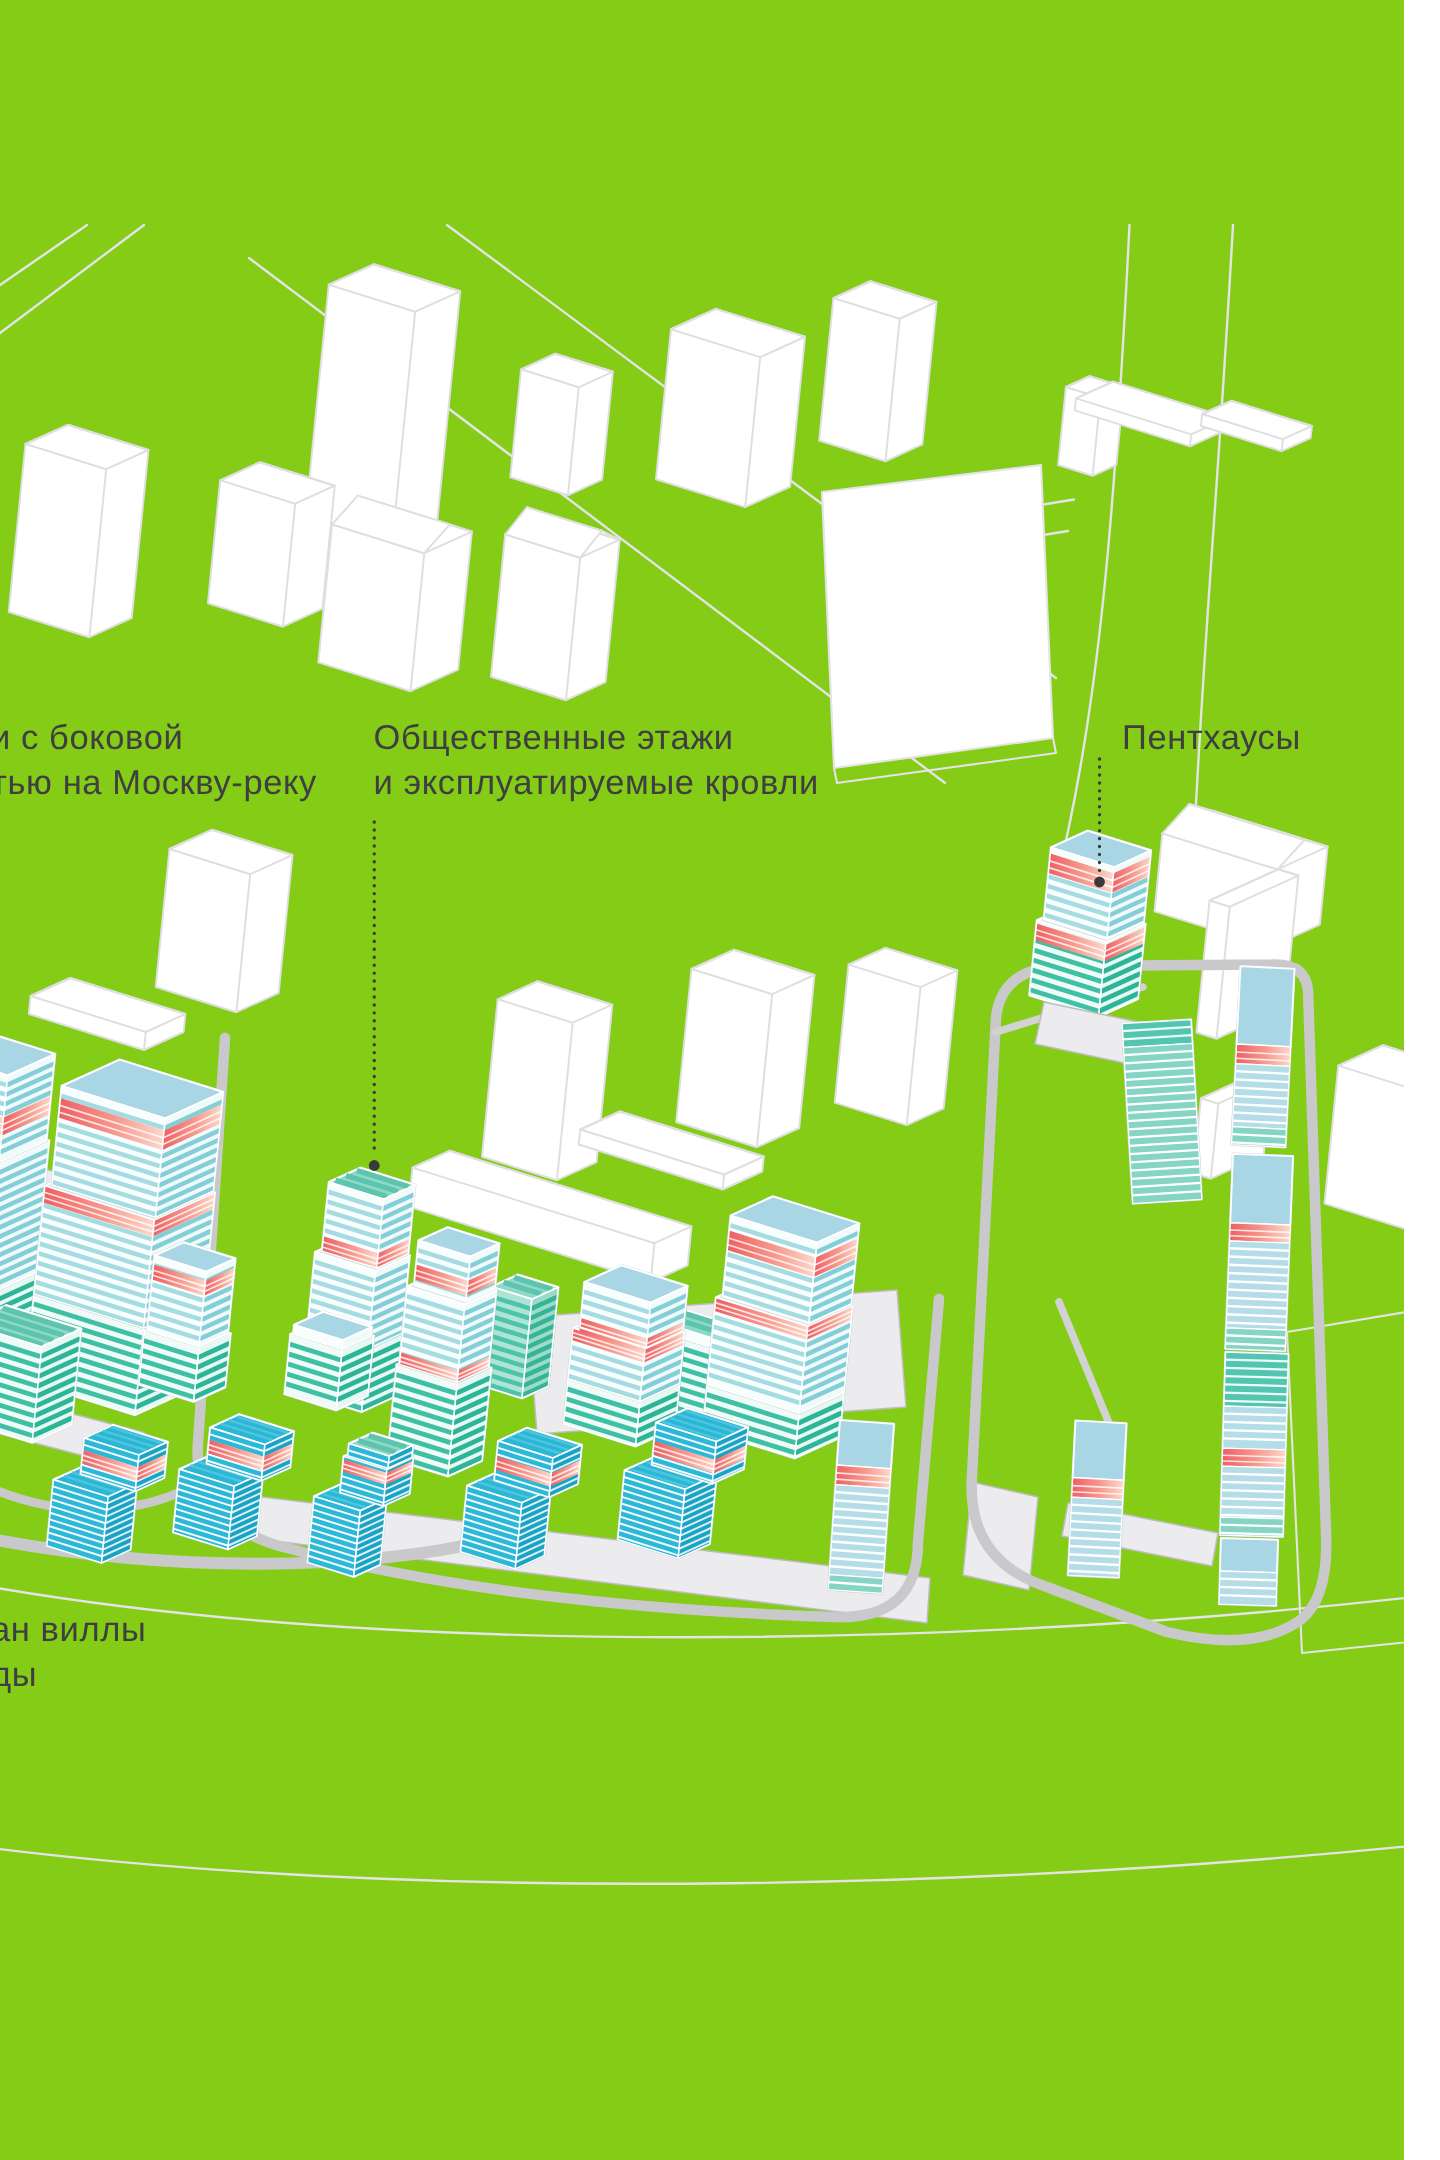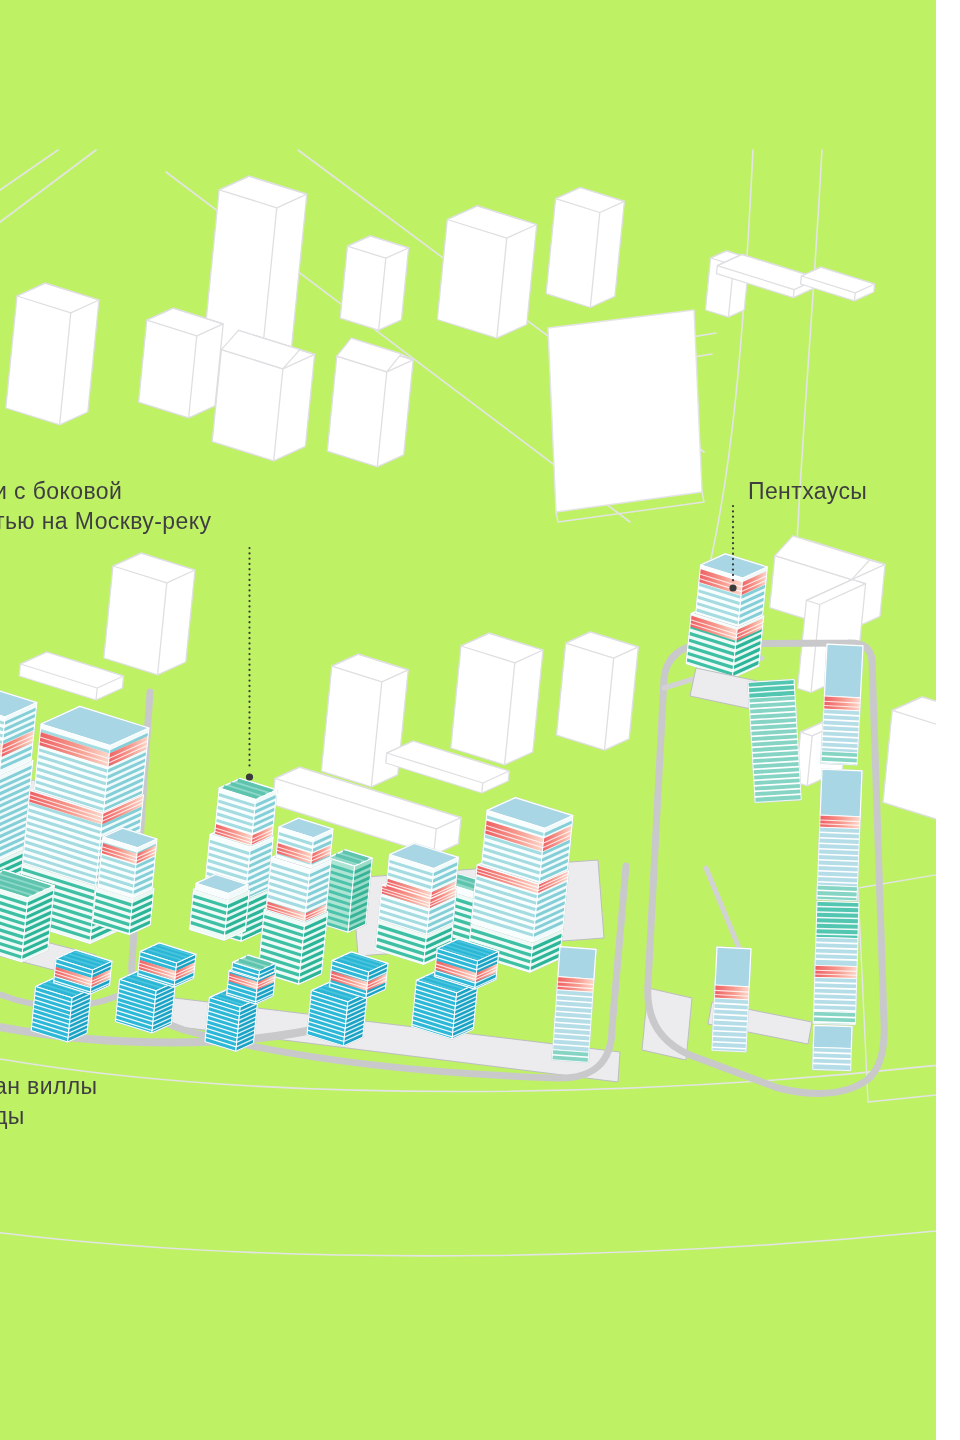--- a/index.html
+++ b/index.html
@@ -1,16 +1,16 @@
 <!DOCTYPE html>
 <html><head>
 <meta charset="utf-8">
 <style>
   html,body{margin:0;padding:0;background:#ffffff;}
-  #stage{position:relative;width:936px;height:1440px;overflow:hidden;background:#bef264;
+  #stage{position:relative;width:936px;height:1440px;overflow:hidden;background:#84cc16;
          font-family:"Liberation Sans", sans-serif;}
   #scene{position:absolute;left:0;top:0;}
   .label{position:absolute;color:#3f3f42;font-size:23px;line-height:30px;
          font-weight:300;letter-spacing:.4px;white-space:nowrap;}
   .label div{height:30px;}
   #label-left{left:-6px;top:476px;}
   #label-center{left:249px;top:476px;}
   #label-right{left:748px;top:476px;}
   #label-bottom{left:-6px;top:1072px;line-height:29px;}
 </style>
@@ -1181,20 +1181,22 @@
         <path d="M 733,506 L 733,581" fill="none" stroke="#3a3a3c" stroke-width="2.2" stroke-linecap="round" stroke-linejoin="round" stroke-dasharray="0.1 5.2"></path>
         <circle cx="733" cy="588" r="3.6" fill="#3a3a3c"></circle>
       </g>
     </svg>
 
   <div class="label" id="label-left">
     <div>и с боковой</div>
     <div>тью на Москву-реку</div>
   </div>
   <div class="label" id="label-center">
+    <div>Общественные этажи</div>
+    <div>и эксплуатируемые кровли</div>
   </div>
   <div class="label" id="label-right">
     <div>Пентхаусы</div>
   </div>
   <div class="label" id="label-bottom">
     <div>ан виллы</div>
     <div>ды</div>
   </div>
 </div>
 

